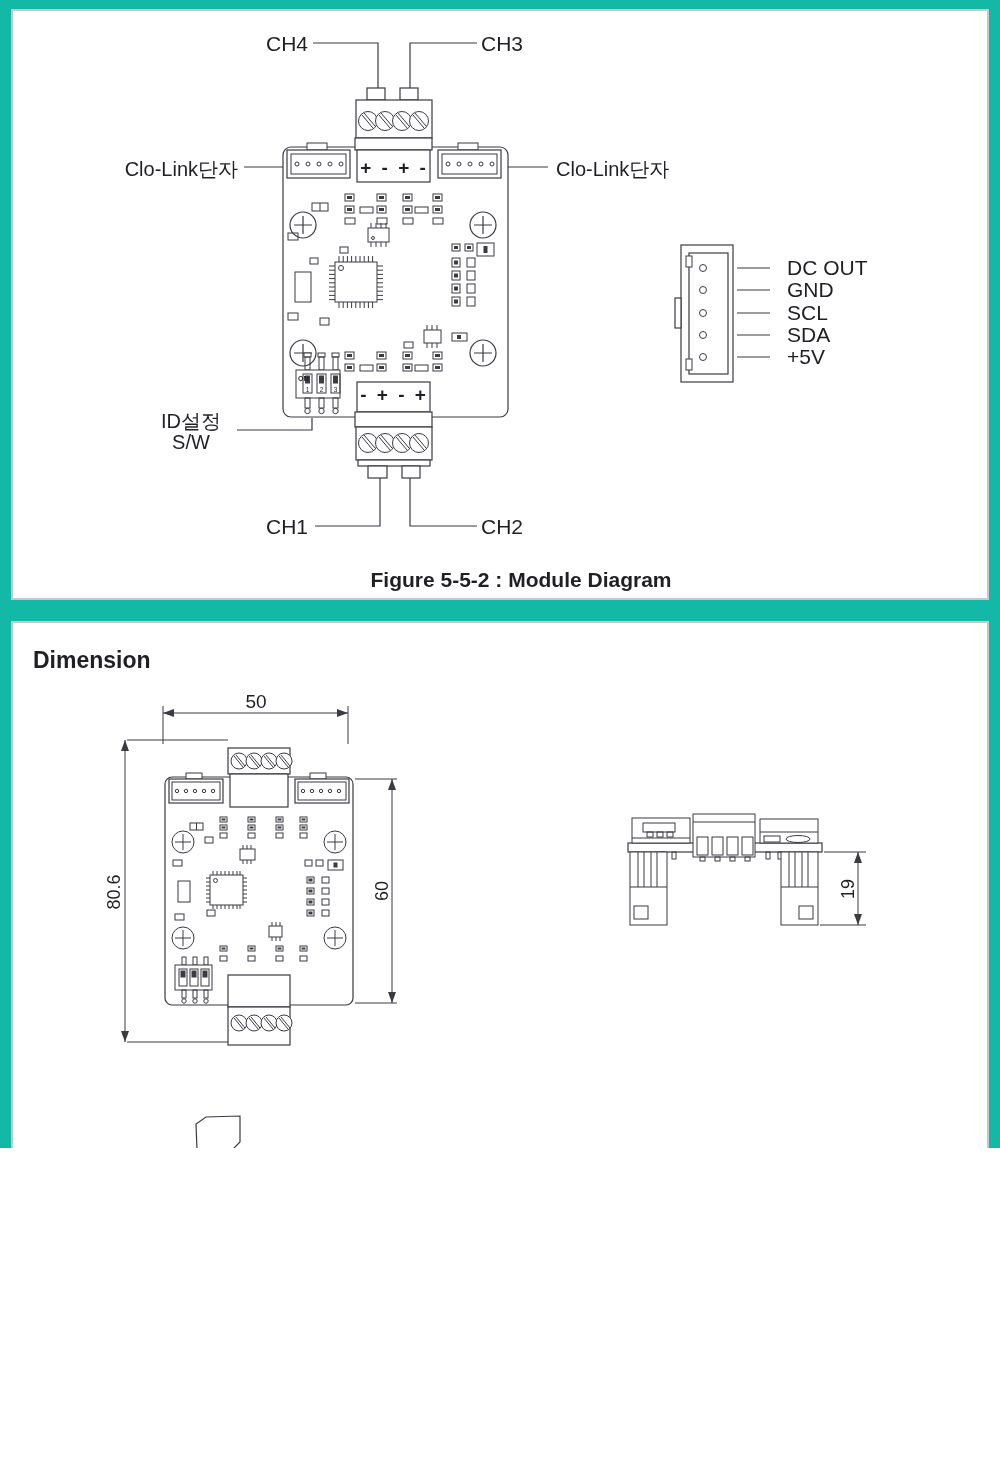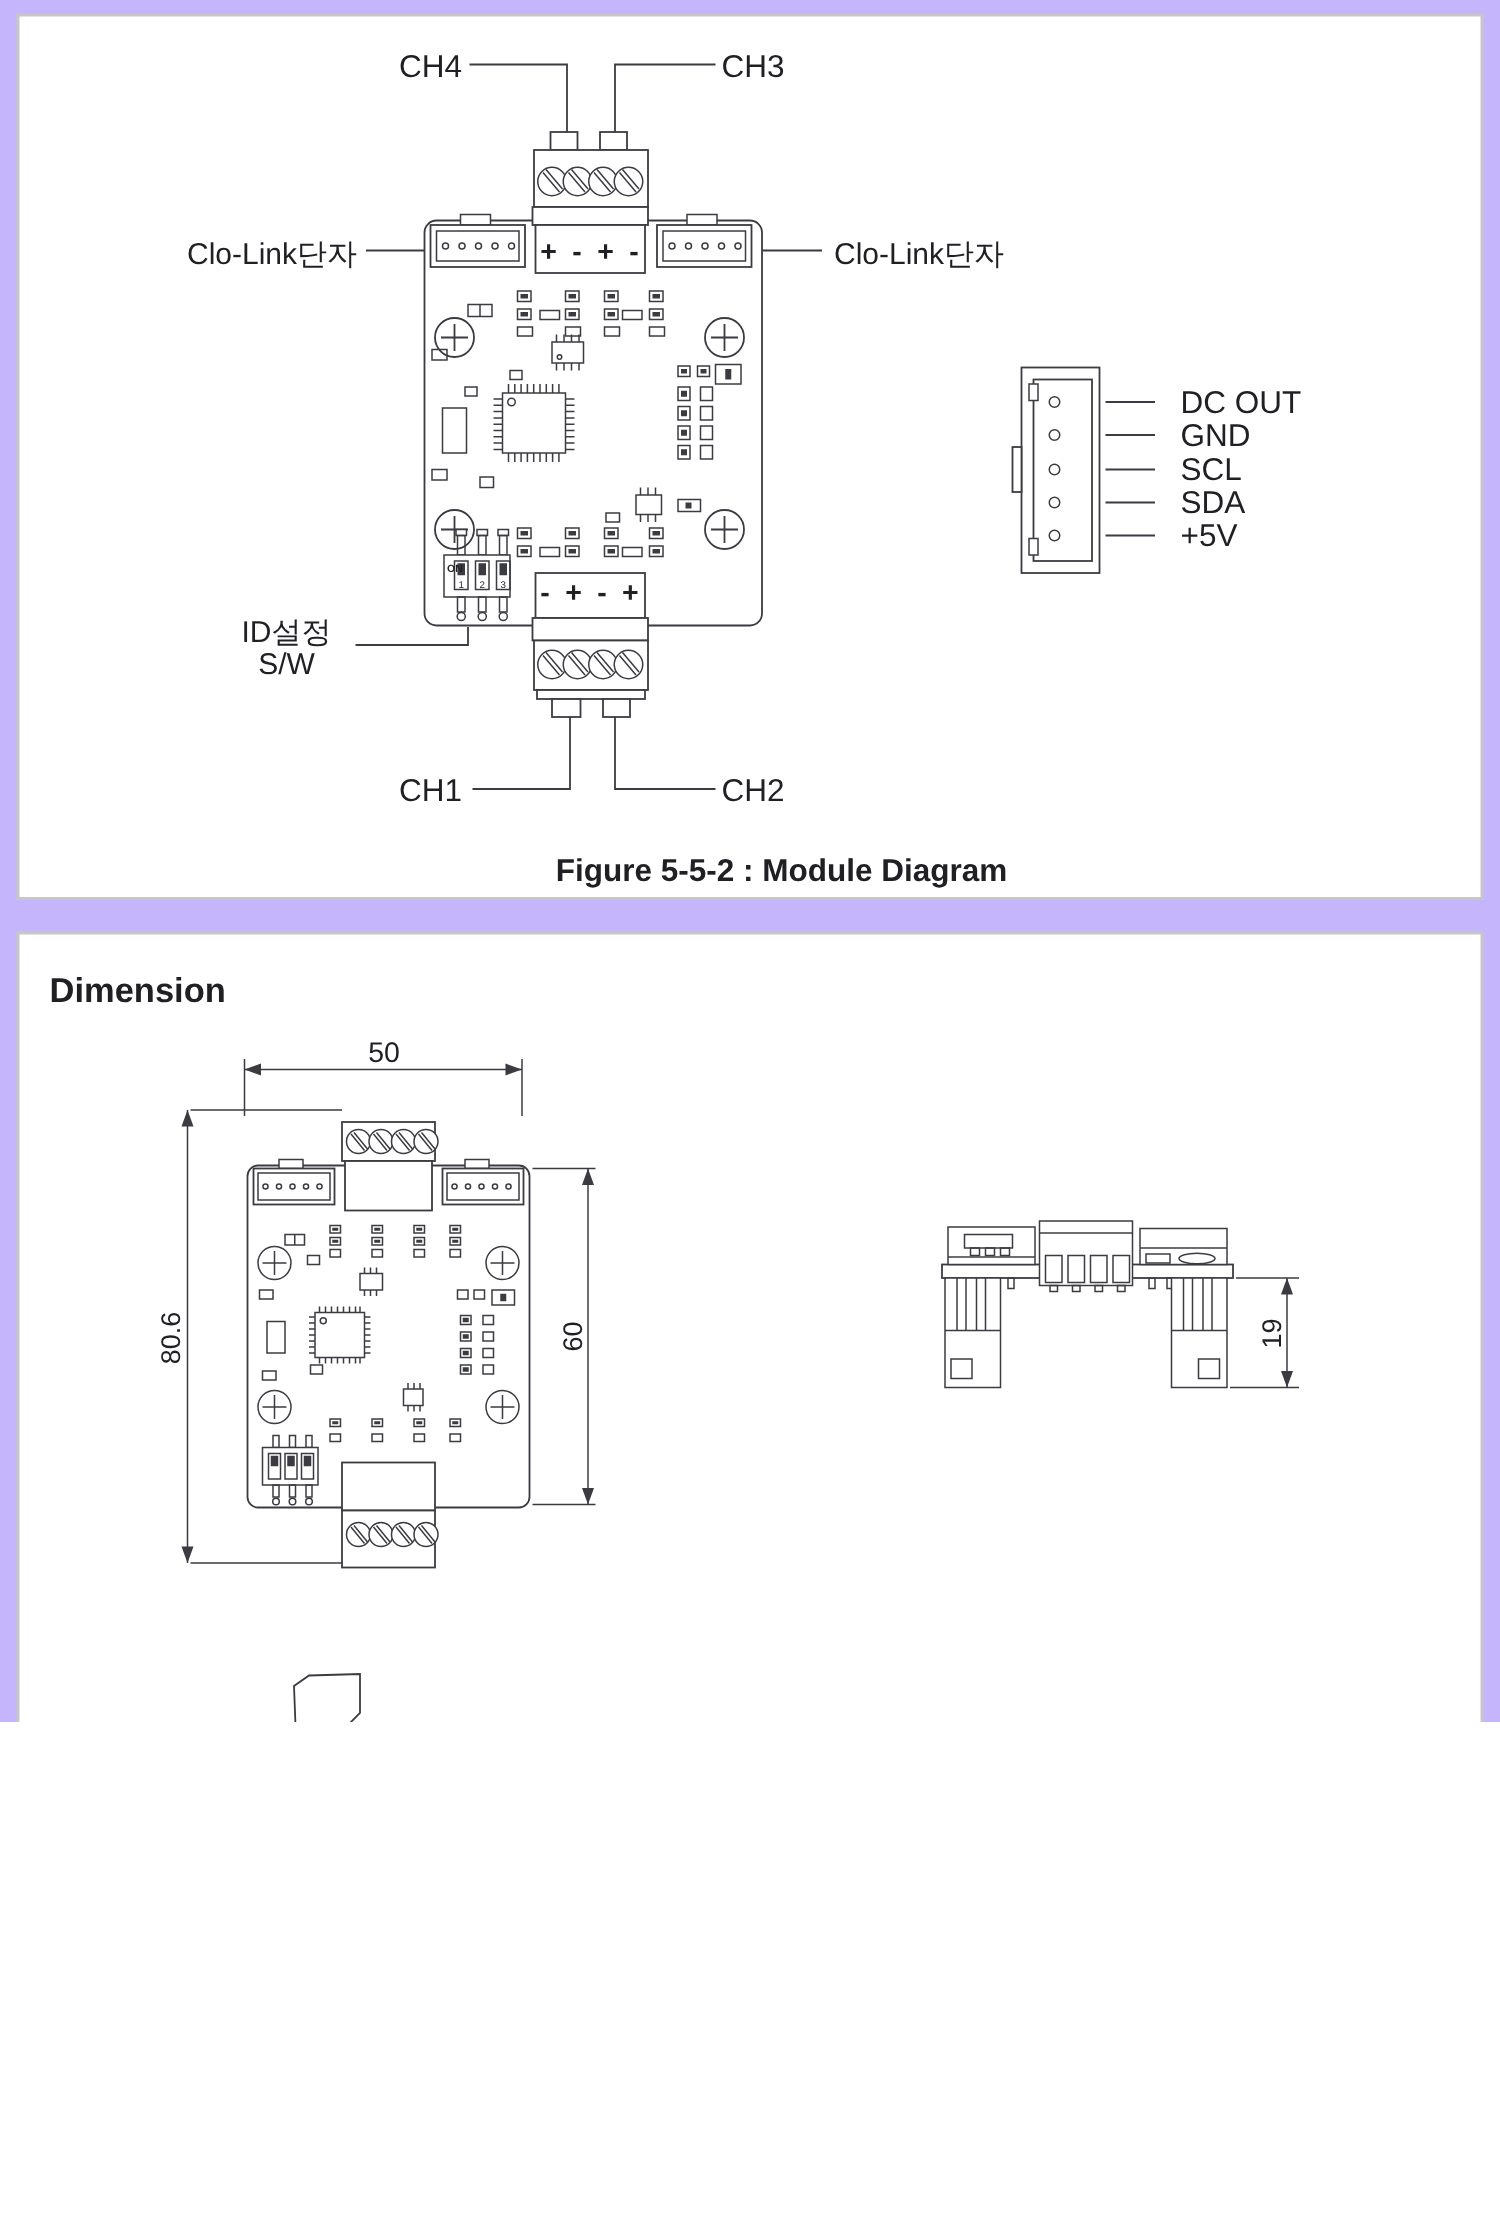--- a/index.html
+++ b/index.html
@@ -1,16 +1,16 @@
 <!DOCTYPE html>
 <html><head>
 <meta charset="utf-8">
 <style>
   html,body{margin:0;padding:0;background:#ffffff;}
-  #page{position:relative;width:1000px;height:1148px;background:#c4b5fd;
+  #page{position:relative;width:1000px;height:1148px;background:#14b8a6;
         font-family:"Liberation Sans",sans-serif;}
   svg{display:block;}
   .pnl{fill:#ffffff;stroke:#c7c7c9;stroke-width:2;}
   .ln{stroke:#3b3b42;fill:none;stroke-width:1.2;stroke-linejoin:miter;stroke-linecap:butt;}
   .lnf{stroke:#3b3b42;fill:#ffffff;stroke-width:1.2;stroke-linejoin:miter;}
   .tn{stroke:#3b3b42;fill:none;stroke-width:1;}
   .tnf{stroke:#3b3b42;fill:#ffffff;stroke-width:1;}
   .fc{fill:#3b3b42;stroke:none;}
   text{fill:#1f1f24;font-family:"Liberation Sans",sans-serif;}
   .lbl{font-size:21px;}

